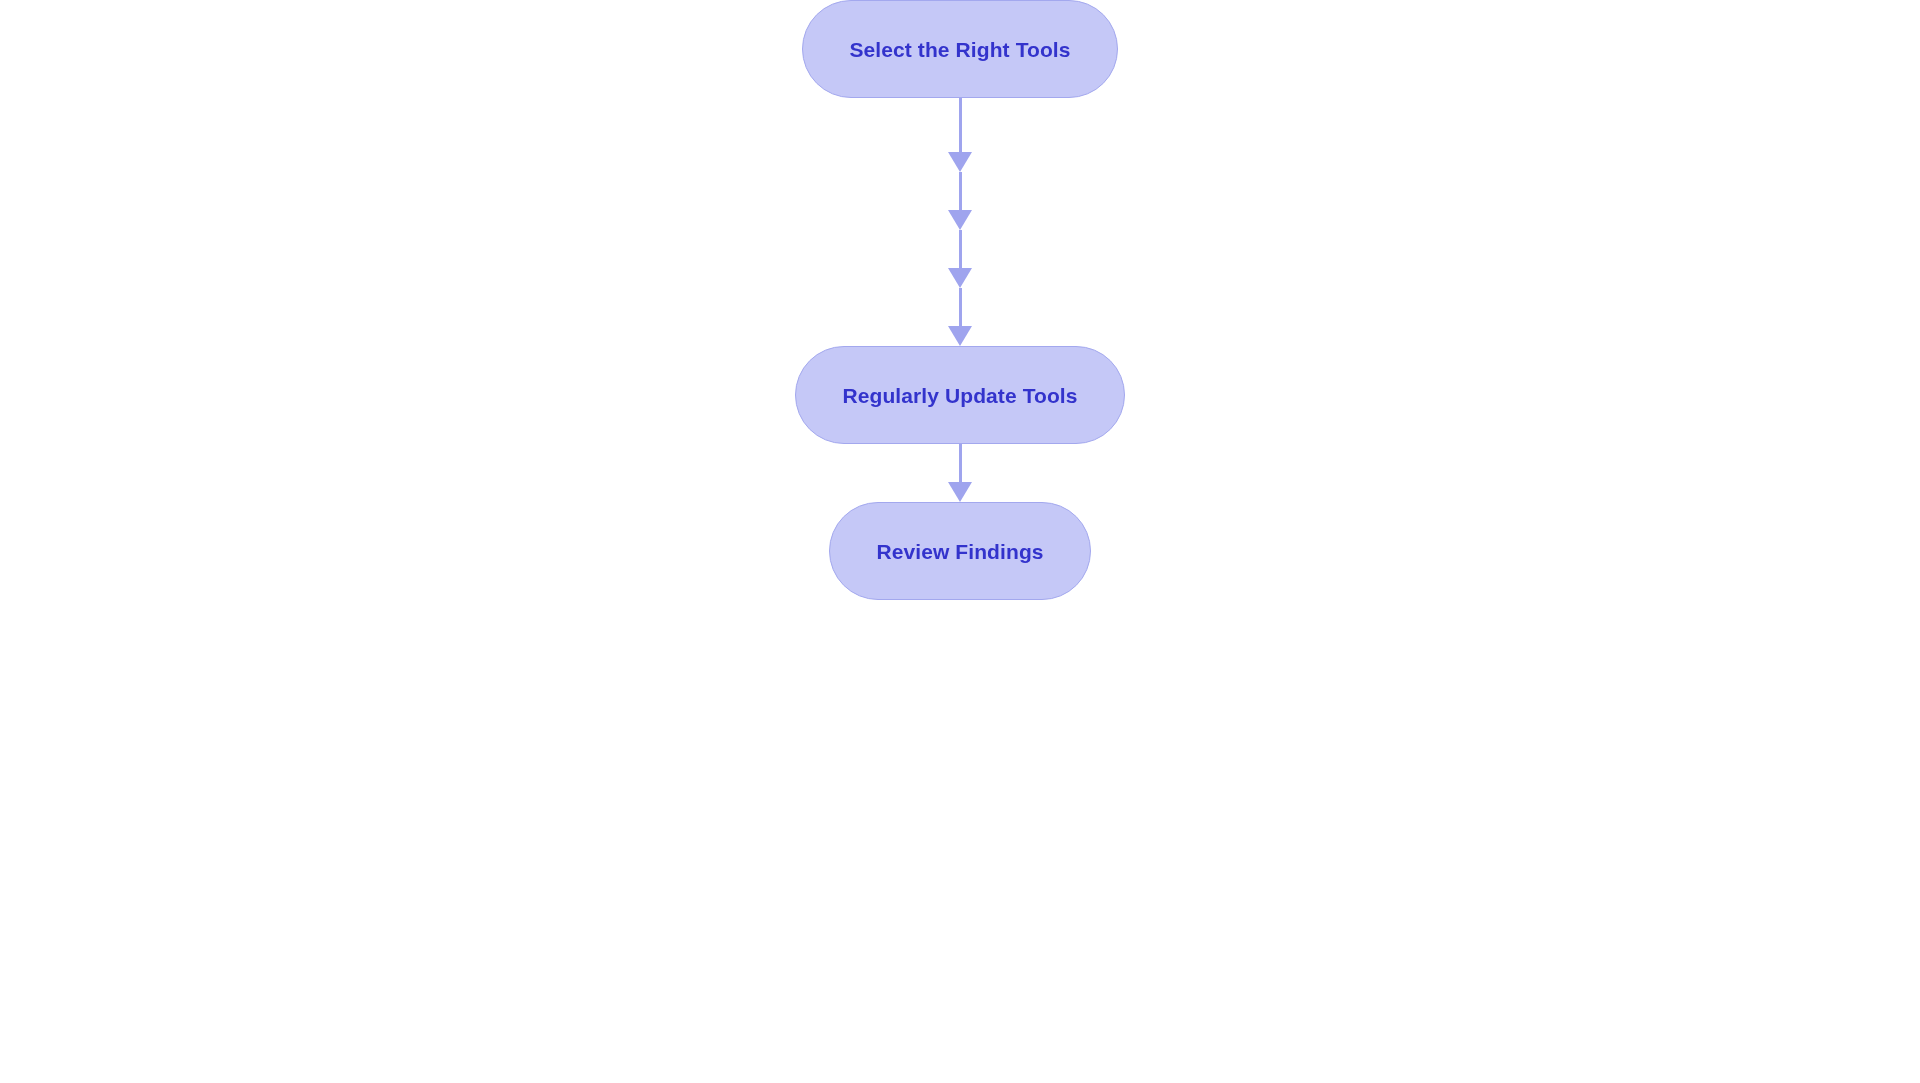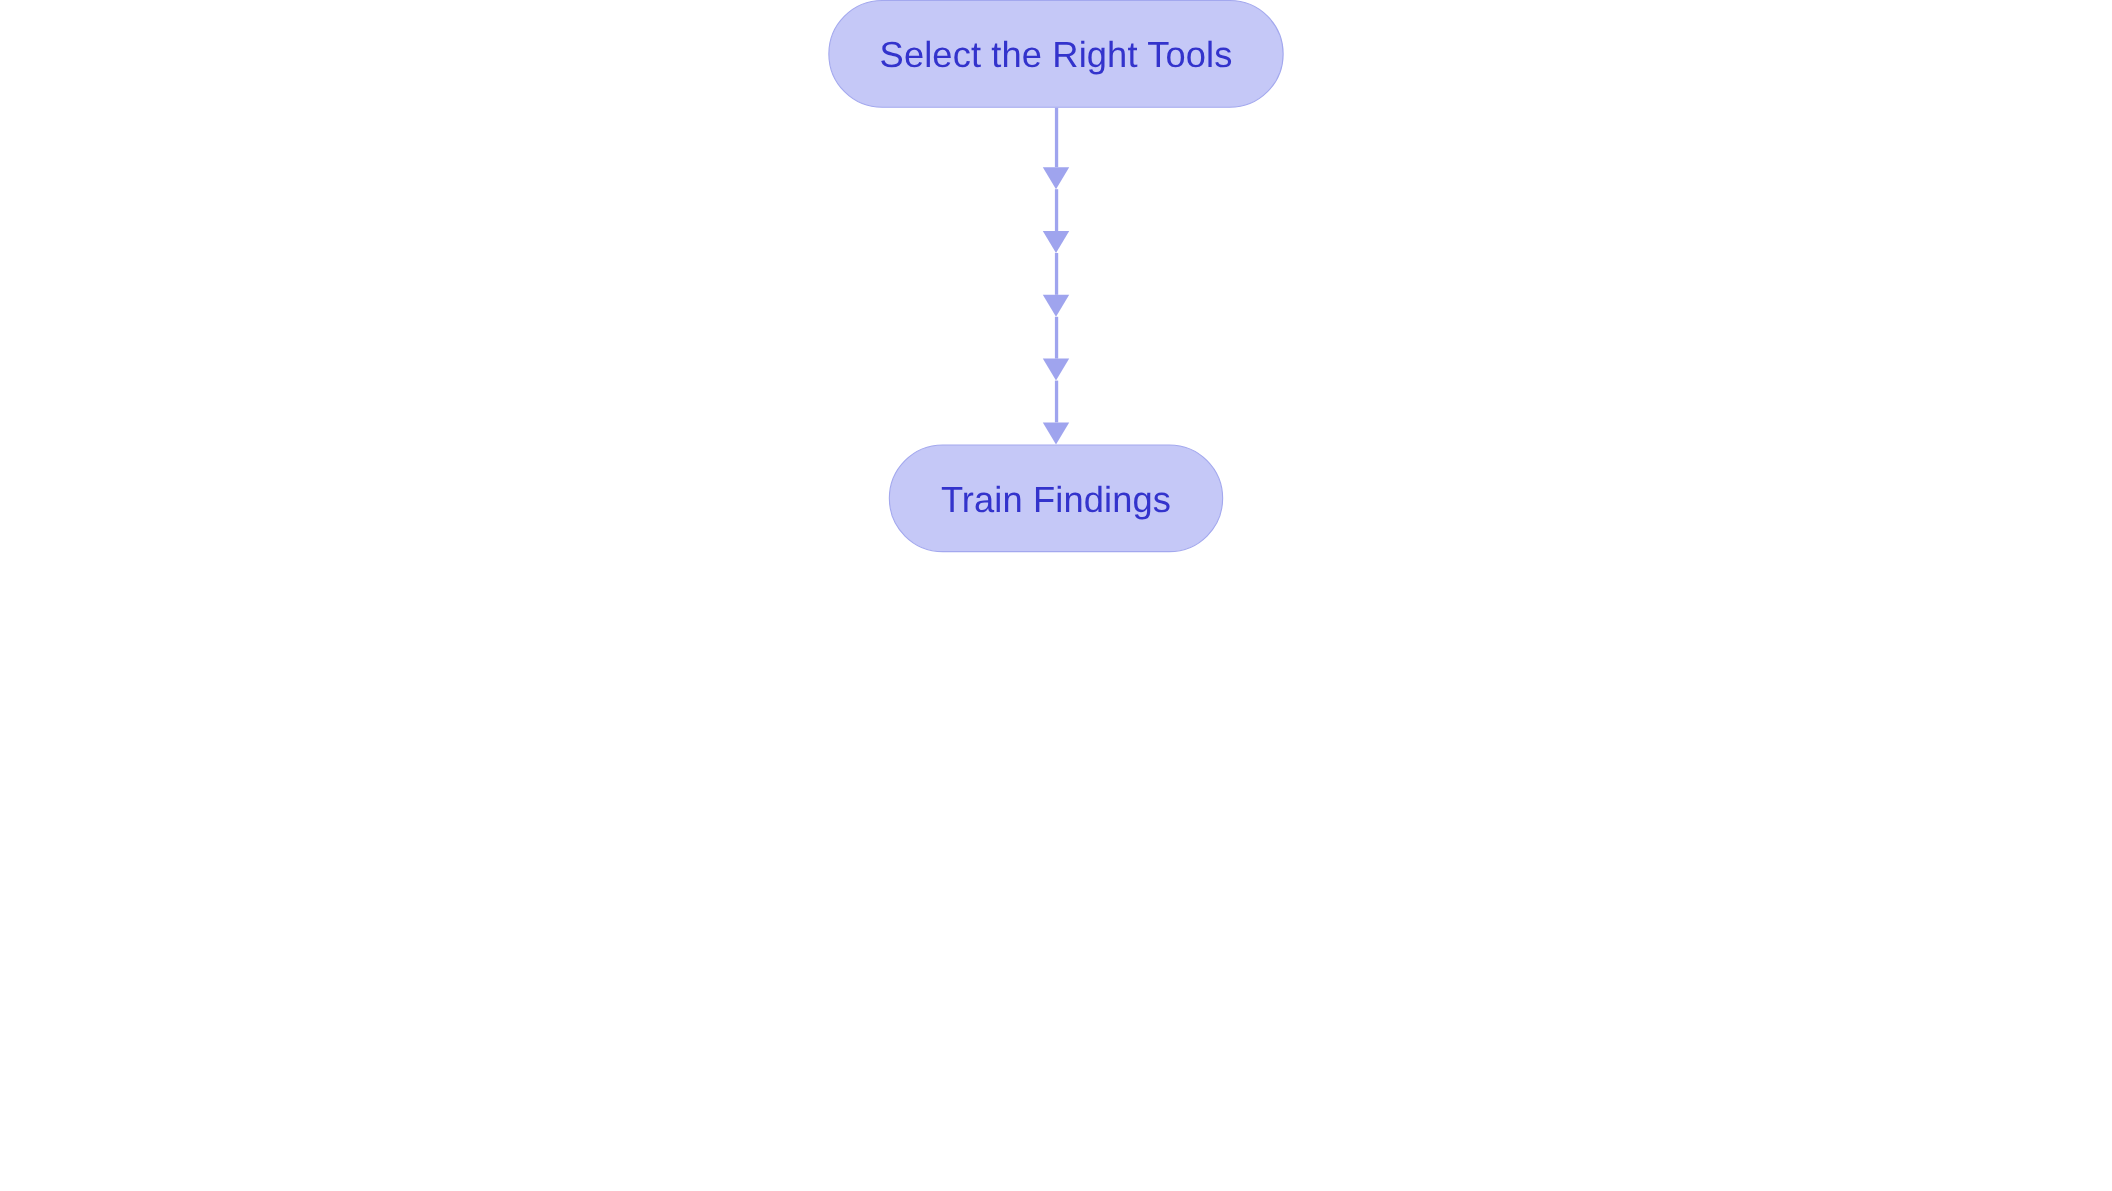--- a/index.html
+++ b/index.html
@@ -39,25 +39,25 @@
     justify-content: center;
     background: #c5c8f7;
     border: 1.6px solid #a3a8ee;
     border-radius: 999px;
     padding: 0 46px;
     white-space: nowrap;
     flex: 0 0 auto;
   }
   .node-label {
     font-family: "Liberation Sans", sans-serif;
-    font-size: 33px;
+    font-size: 21px;
     line-height: 1;
     color: #3333cc;
     letter-spacing: 0.1px;
-    font-weight: 400;
+    font-weight: 700;
   }
   .connector {
     flex: 0 0 auto;
     display: flex;
     flex-direction: column;
     align-items: center;
     justify-content: flex-start;
     width: 26px;
   }
   .connector-line {
@@ -107,24 +107,27 @@
       <div class="connector-line"></div>
       <div class="connector-head"></div>
     </div>
 
 
     <div class="connector gap-3">
       <div class="connector-line"></div>
       <div class="connector-head"></div>
     </div>
 
+    <div class="node">
+      <span class="node-label">Regularly Update Tools</span>
+    </div>
 
     <div class="connector gap-4">
       <div class="connector-line"></div>
       <div class="connector-head"></div>
     </div>
 
     <div class="node">
-      <span class="node-label">Train Findings</span>
+      <span class="node-label">Review Findings</span>
     </div>
 
   </div>
 </div>
 
 </body></html>

